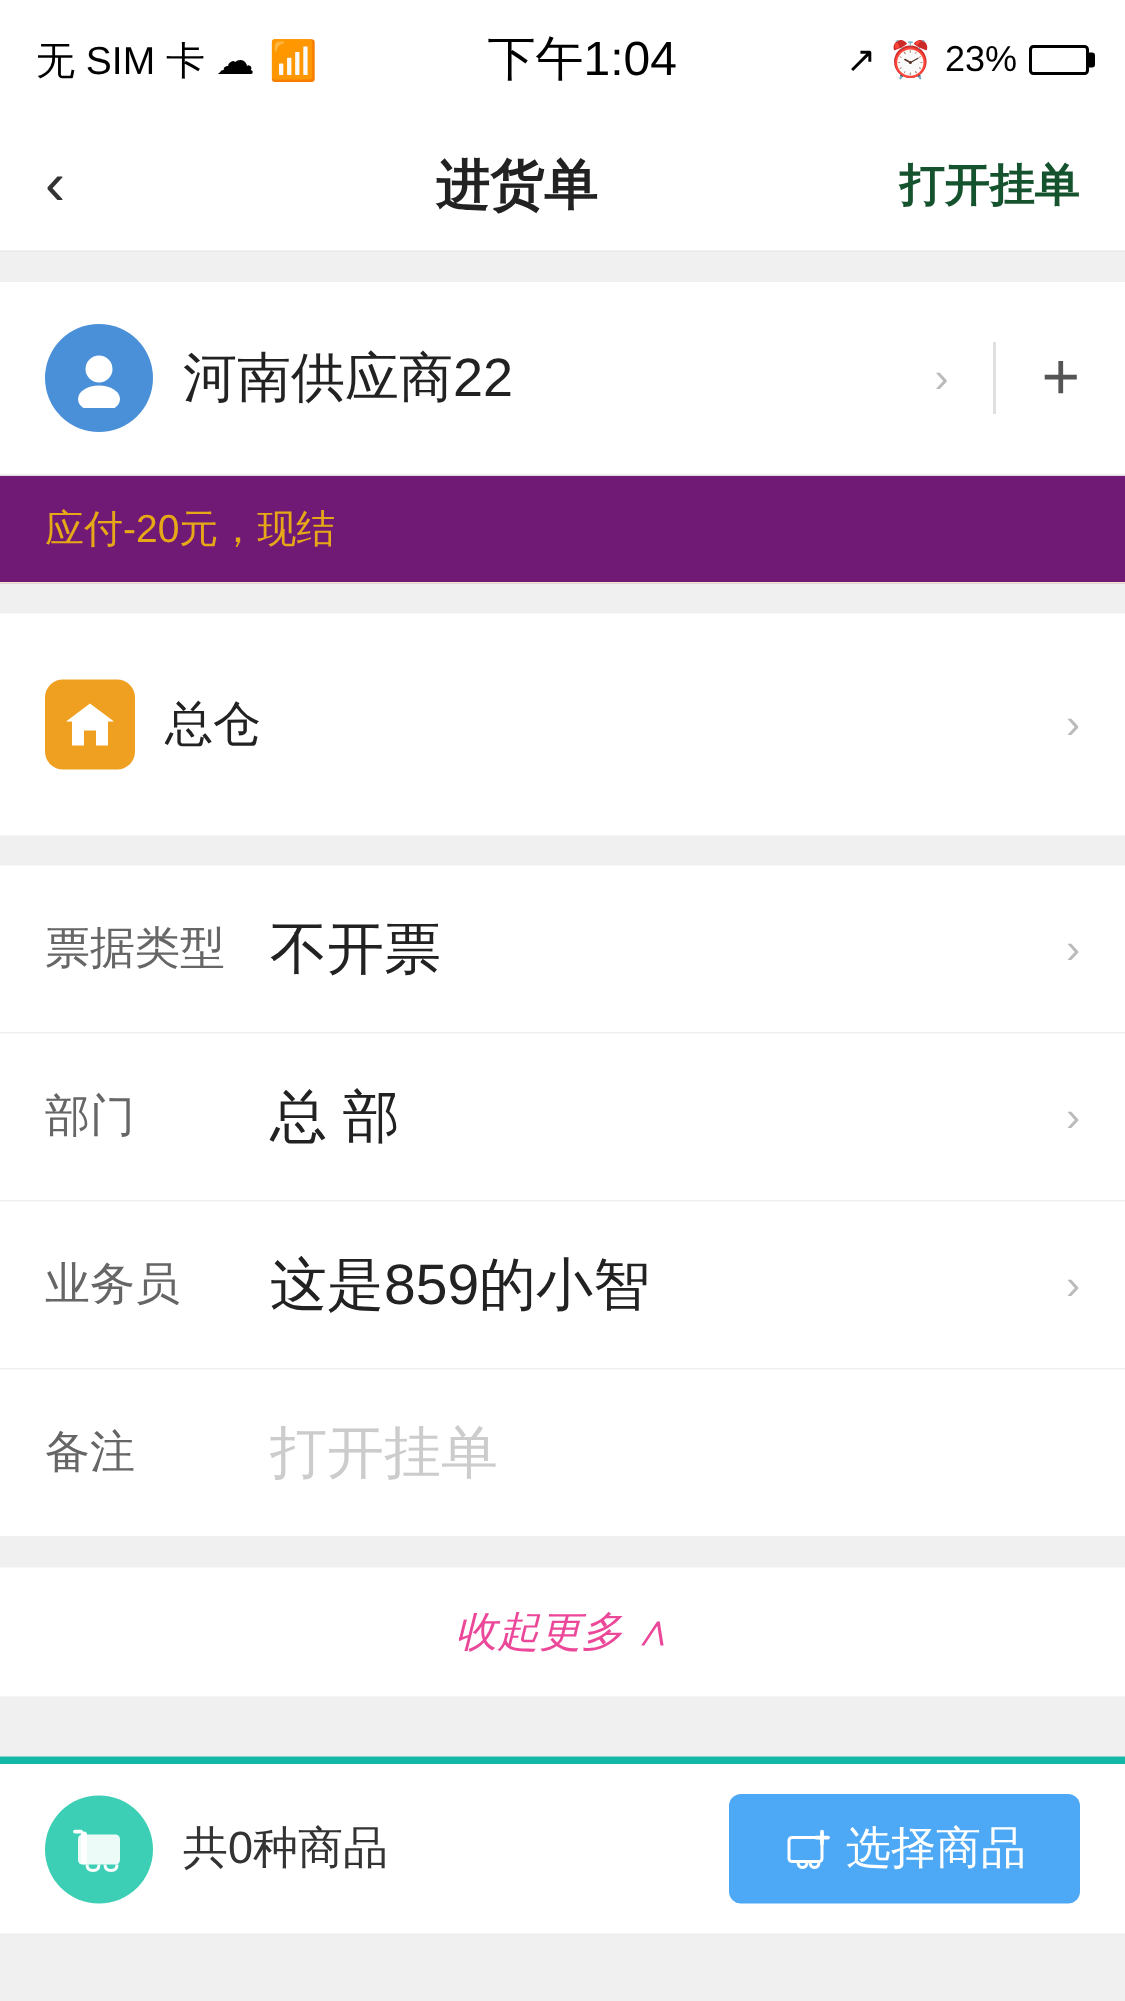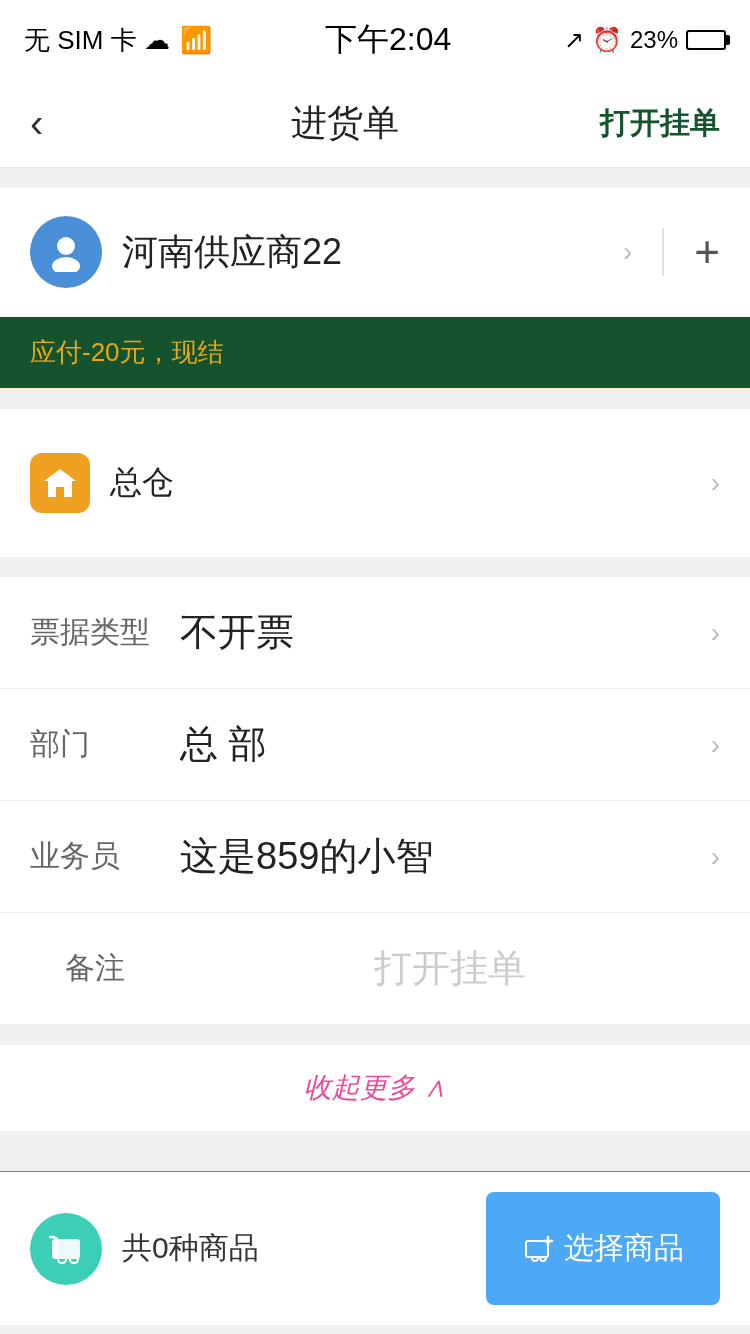--- a/index.html
+++ b/index.html
@@ -41,21 +41,21 @@
       border-bottom: 1px solid #e8e8e8;
     }
     .nav-back {
       font-size: 40px;
       color: #333;
       cursor: pointer;
       width: 60px;
     }
     .nav-title {
       font-size: 36px;
-      font-weight: 400;
+      font-weight: 700;
       color: #222;
     }
     .nav-action {
       font-size: 30px;
       color: #14532d;
       cursor: pointer;
       font-weight: bold;
     }
 
     
@@ -108,21 +108,21 @@
       margin-right: 30px;
     }
     .supplier-add {
       font-size: 44px;
       color: #555;
       cursor: pointer;
     }
 
     
     .notice-bar {
-      background: #14532d;
+      background: #701a75;
       padding: 18px 30px;
       font-size: 26px;
       color: #e6a817;
       border-bottom: 1px solid #f5e8cc;
     }
 
     
     .warehouse-row {
       display: flex;
       align-items: center;
@@ -157,21 +157,20 @@
     }
     .form-row {
       display: flex;
       align-items: center;
       padding: 30px 30px;
       border-bottom: 1px solid #f0f0f0;
       min-height: 100px;
     }
     .form-row:last-child {
       border-bottom: none;
-      text-align: center;
     }
     .form-label {
       font-size: 30px;
       color: #666;
       width: 130px;
       flex-shrink: 0;
     }
     .form-value {
       flex: 1;
       font-size: 38px;
@@ -197,21 +196,21 @@
       font-style: italic;
     }
 
     
     .bottom-bar {
       display: flex;
       align-items: center;
       background: #fff;
       padding: 20px 30px;
       margin-top: 20px;
-      border-top: 1px solid #14b8a6;
+      border-top: 5px solid #14b8a6;
     }
     .product-icon {
       width: 72px;
       height: 72px;
       border-radius: 50%;
       background: #3ccfb5;
       display: flex;
       align-items: center;
       justify-content: center;
       margin-right: 20px;
@@ -220,21 +219,21 @@
     .product-count {
       flex: 1;
       font-size: 30px;
       color: #333;
     }
     .select-btn {
       background: #4da8f5;
       color: #fff;
       border: none;
       border-radius: 8px;
-      padding: 36px 36px;
+      padding: 16px 36px;
       font-size: 30px;
       cursor: pointer;
       display: flex;
       align-items: center;
       gap: 10px;
     }
 
     
     .page-rest {
       background: #f0f0f0;
@@ -274,21 +273,21 @@
 
   </style>
 </head>
 <body>
 
 <div class="status-bar">
   <div class="status-left">
     <span>无 SIM 卡 ☁</span>
     <span class="wifi-icon">📶</span>
   </div>
-  <div class="status-center">下午2:04</div>
+  <div class="status-center">下午1:04</div>
   <div class="status-right">
     <span>↗</span>
     <span>⏰</span>
     <span>23%</span>
     <span class="battery"><span class="battery-fill"></span></span>
   </div>
 </div>
 
 <div class="nav-bar">
   <span class="nav-back">‹</span>

